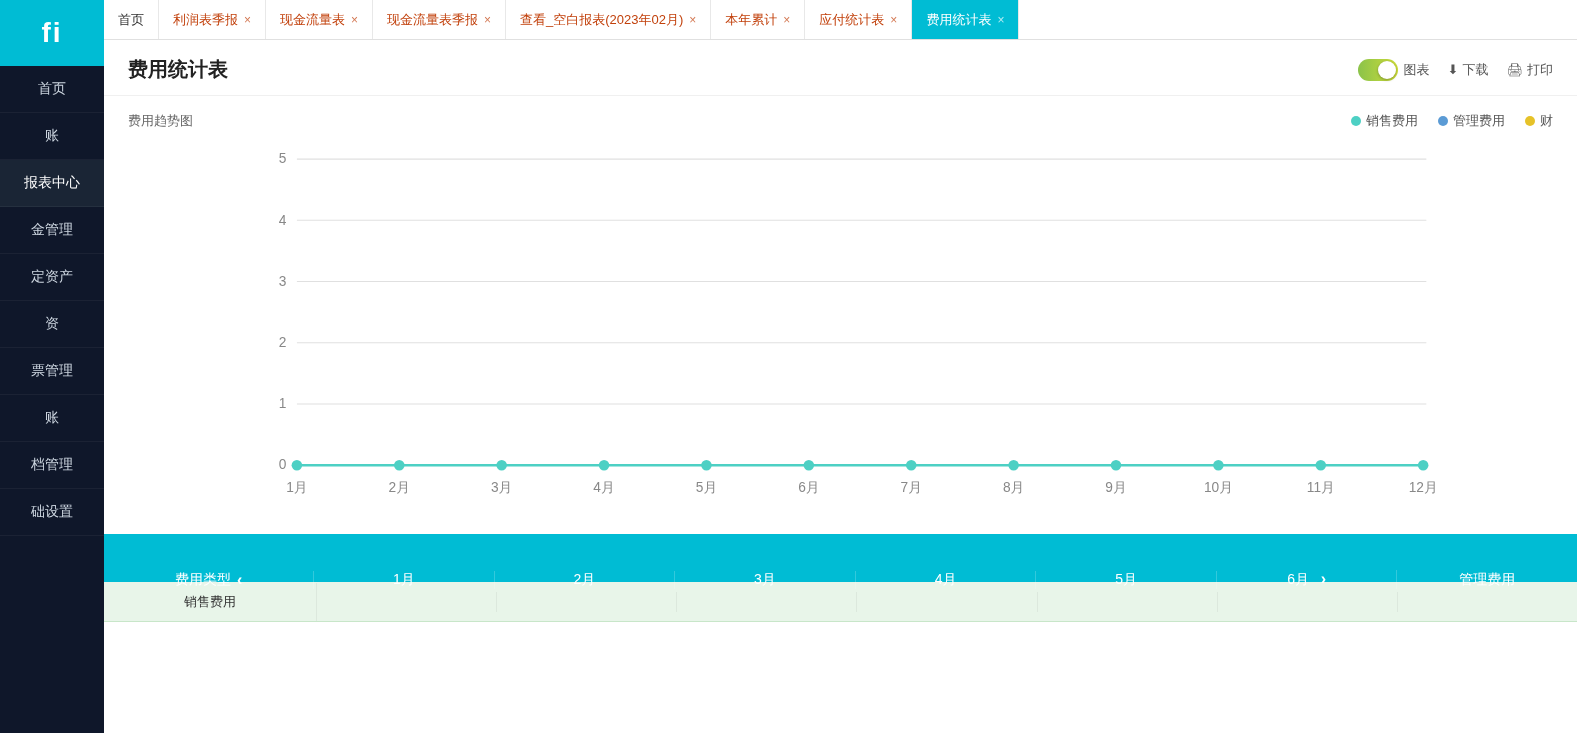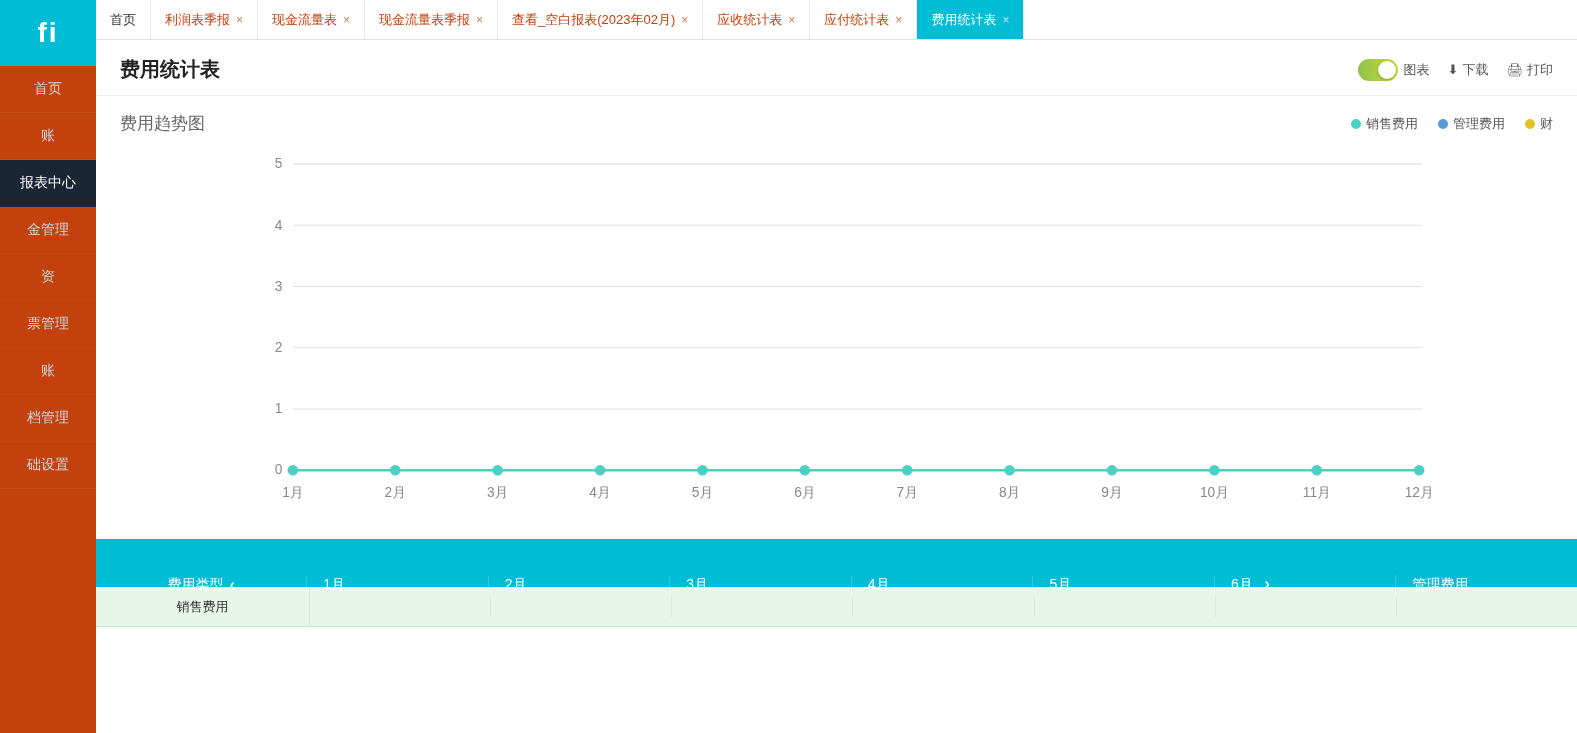--- a/index.html
+++ b/index.html
@@ -1,21 +1,21 @@
 <!DOCTYPE html>
 <html><head>
   <meta charset="utf-8">
   <style>
     * { box-sizing: border-box; margin: 0; padding: 0; }
     body { font-family: 'Microsoft YaHei', Arial, sans-serif; display: flex; height: 733px; overflow: hidden; background: #f0f2f5; }
 
     
     .sidebar {
-      width: 96px;
-      background: #c2410c;
+      width: 104px;
+      background: #0f172a;
       display: flex;
       flex-direction: column;
       flex-shrink: 0;
       height: 100%;
       overflow: hidden;
     }
     .sidebar-logo {
       background: #00bcd4;
       height: 66px;
       display: flex;
@@ -146,21 +146,21 @@
       background: #fff;
       flex-shrink: 0;
     }
     .chart-header {
       display: flex;
       align-items: center;
       justify-content: space-between;
       margin-bottom: 8px;
     }
     .chart-title {
-      font-size: 17px;
+      font-size: 13px;
       color: #666;
     }
     .chart-legend {
       display: flex;
       align-items: center;
       gap: 20px;
     }
     .legend-item {
       display: flex;
       align-items: center;
@@ -189,20 +189,21 @@
       display: flex;
       background: #00bcd4;
       color: #fff;
       font-size: 14px;
       font-weight: 500;
       height: 48px;
       align-items: center;
     }
     .th-cell {
       flex: 1;
+      text-align: center;
       padding: 0 16px;
       border-right: 1px solid rgba(255,255,255,0.2);
       margin-top: 43px;
     }
     .th-cell:first-child {
       flex: 1.2;
       display: flex;
       align-items: center;
       justify-content: center;
       gap: 6px;
@@ -236,20 +237,21 @@
   </style>
 </head>
 <body>
 
 <div class="sidebar">
   <div class="sidebar-logo">fi</div>
   <div class="sidebar-item">首页</div>
   <div class="sidebar-item">账</div>
   <div class="sidebar-item active">报表中心</div>
   <div class="sidebar-item">金管理</div>
+  <div class="sidebar-item">定资产</div>
   <div class="sidebar-item">资</div>
   <div class="sidebar-item">票管理</div>
   <div class="sidebar-item">账</div>
   <div class="sidebar-item">档管理</div>
   <div class="sidebar-item">础设置</div>
 </div>
 
 <div class="main">
 
   <div class="tab-bar">
@@ -266,21 +268,21 @@
     </div>
     <div class="tab">
       <span>现金流量表季报</span>
       <span class="close">×</span>
     </div>
     <div class="tab">
       <span>查看_空白报表(2023年02月)</span>
       <span class="close">×</span>
     </div>
     <div class="tab">
-      <span>应收统计表</span>
+      <span>本年累计</span>
       <span class="close">×</span>
     </div>
     <div class="tab">
       <span>应付统计表</span>
       <span class="close">×</span>
     </div>
     <div class="tab active">
       <span>费用统计表</span>
       <span class="close">×</span>
     </div>

